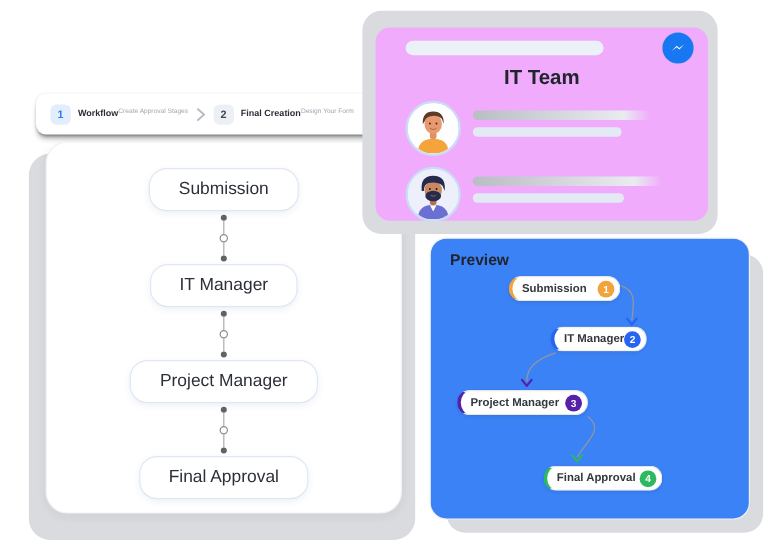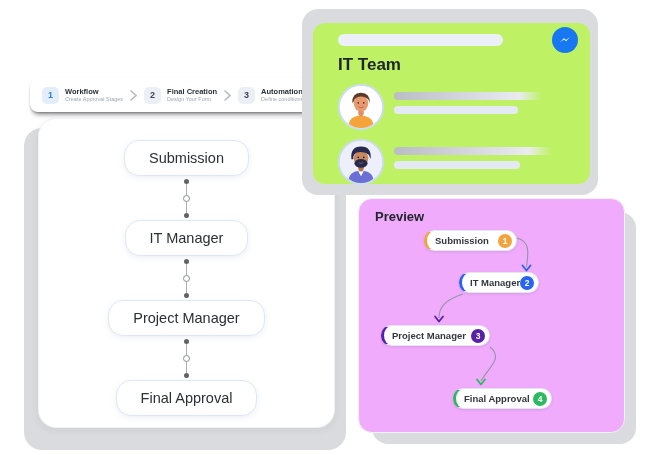--- a/index.html
+++ b/index.html
@@ -25,21 +25,21 @@
     display:flex; align-items:center; padding:0 8px 0 12px;
     box-shadow:0 1px 2px rgba(0,0,0,.18), 0 5px 5px -3px rgba(20,20,25,.55);
   }
   .step { display:flex; align-items:center; gap:6px; cursor:pointer; }
   .step-num {
     width:17px; height:17px; border-radius:5px; flex:0 0 auto;
     display:flex; align-items:center; justify-content:center;
     font-size:9px; font-weight:bold; background:#ECEFF5; color:#3F4650;
   }
   .step.active .step-num { background:#E3EEFD; color:#2F7CF6; }
-  .step-texts { display:flex; flex-direction:column; line-height:1.25; }
+  .step-texts { display:flex; flex-direction:row; line-height:1.25; }
   .step-label { font-size:7.5px; font-weight:bold; color:#2A2E35; white-space:nowrap; }
   .step-sub   { font-size:5.5px; color:#A0A5AD; white-space:nowrap; }
   .chev { margin:0 7px; flex:0 0 auto; display:flex; }
 
   
   #main-card {
     left:38px; top:118px; width:297px; height:310px; z-index:2;
     background:#fff; border:1px solid #F0F1F4; border-radius:18px;
     box-shadow:0 2px 8px rgba(30,40,70,.06);
     display:flex; flex-direction:column; align-items:center; padding-top:21px;
@@ -55,41 +55,41 @@
     height:44px; width:9px;
     display:flex; flex-direction:column; align-items:center; justify-content:center;
   }
   .wf-dot  { width:5px; height:5px; border-radius:50%; background:#5F6368; flex:0 0 auto; }
   .wf-line { width:1px; height:11px; background:#A9ADB5; flex:0 0 auto; }
   .wf-ring { width:7px; height:7px; border-radius:50%; border:1.2px solid #888D96; background:#fff; flex:0 0 auto; }
 
   
   #team-card {
     left:313px; top:23px; width:277px; height:161px; z-index:4;
-    background:#bef264; border-radius:12px; padding:10px 25px;
+    background:#f0abfc; border-radius:12px; padding:10px 25px;text-align:center;
   }
   .team-topbar { width:165px; height:12px; border-radius:6px; background:#ECF1F8; margin-top:1px; }
   #messenger-btn {
     right:12px; top:4px; width:26px; height:26px; border-radius:50%;
     background:#1778F2; display:flex; align-items:center; justify-content:center; cursor:pointer;
   }
   .team-title { font-size:17px; font-weight:600; color:#20242C; margin-top:9px; }
   .member-row { display:flex; align-items:flex-start; gap:10px; margin-top:9px; }
   .avatar {
     width:46px; height:46px; border-radius:50%; border:2px solid #CBDDF6;
     overflow:hidden; flex:0 0 auto; background:#fff;
   }
   .member-bars { display:flex; flex-direction:column; gap:6px; padding-top:8px; }
   .bar-a { height:8px; border-radius:4px; background:linear-gradient(to right,#B9BDC4,#E9EBEF 85%,rgba(233,235,239,0)); }
   .bar-b { height:8px; border-radius:4px; background:#E4EAF4; }
 
   
   #preview-card {
     left:358px; top:198px; width:267px; height:235px; z-index:6;
-    background:#f0abfc; border:1px solid #F0F1F4; border-radius:14px;
+    background:#3b82f6; border:1px solid #F0F1F4; border-radius:14px;
   }
   .preview-title { position:absolute; left:16px; top:10px; font-size:13px; font-weight:600; color:#20242C; }
   .p-node {
     position:absolute; height:21px; border-radius:11px;
     background:#fff; border:1px solid #E4E7EC; border-left-width:3px;
     display:flex; align-items:center; padding:0 4px 0 8px;
     font-size:9.5px; font-weight:600; color:#33373E;
     box-shadow:0 1px 3px rgba(0,0,0,.10); cursor:pointer; white-space:nowrap;
   }
   .p-badge {

